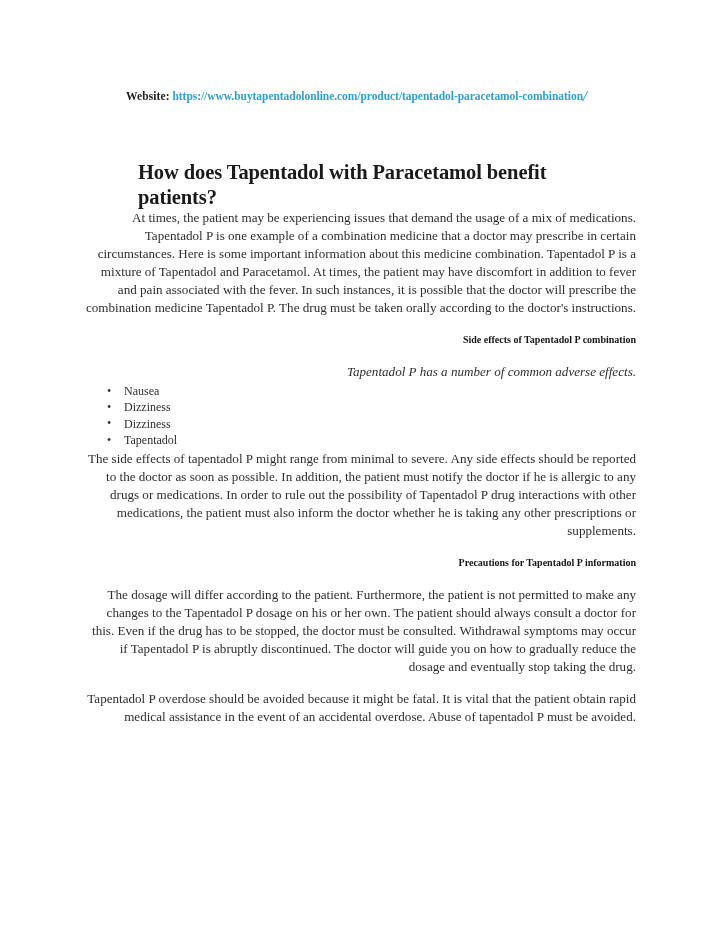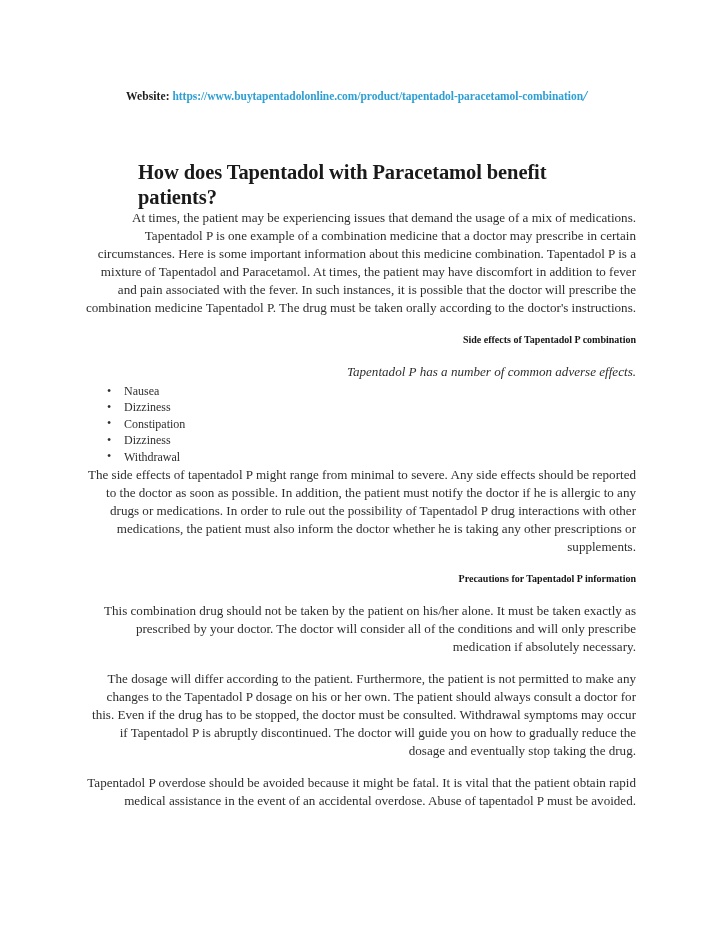--- a/index.html
+++ b/index.html
@@ -132,30 +132,28 @@
 
     <p>At times, the patient may be experiencing issues that demand the usage of a mix of medications. Tapentadol P is one example of a combination medicine that a doctor may prescribe in certain circumstances. Here is some important information about this medicine combination. Tapentadol P is a mixture of Tapentadol and Paracetamol. At times, the patient may have discomfort in addition to fever and pain associated with the fever. In such instances, it is possible that the doctor will prescribe the combination medicine Tapentadol P. The drug must be taken orally according to the doctor's instructions.</p>
 
     <p class="subhead">Side effects of Tapentadol P combination</p>
 
     <p class="tight">Tapentadol P has a number of common adverse effects.</p>
 
     <ul class="effects">
       <li>Nausea</li>
       <li>Dizziness</li>
-      <li>Constipation</li>
       <li>Dizziness</li>
-      <li>Withdrawal</li>
+      <li>Tapentadol</li>
     </ul>
 
     <p class="after-list">The side effects of tapentadol P might range from minimal to severe. Any side effects should be reported to the doctor as soon as possible. In addition, the patient must notify the doctor if he is allergic to any drugs or medications. In order to rule out the possibility of Tapentadol P drug interactions with other medications, the patient must also inform the doctor whether he is taking any other prescriptions or supplements.</p>
 
     <p class="subhead">Precautions for Tapentadol P information</p>
 
-    <p>This combination drug should not be taken by the patient on his/her alone. It must be taken exactly as prescribed by your doctor. The doctor will consider all of the conditions and will only prescribe medication if absolutely necessary.</p>
 
     <p>The dosage will differ according to the patient. Furthermore, the patient is not permitted to make any changes to the Tapentadol P dosage on his or her own. The patient should always consult a doctor for this. Even if the drug has to be stopped, the doctor must be consulted. Withdrawal symptoms may occur if Tapentadol P is abruptly discontinued. The doctor will guide you on how to gradually reduce the dosage and eventually stop taking the drug.</p>
 
     <p>Tapentadol P overdose should be avoided because it might be fatal. It is vital that the patient obtain rapid medical assistance in the event of an accidental overdose. Abuse of tapentadol P must be avoided.</p>
 
 
   </div>
 
 </div>
 

